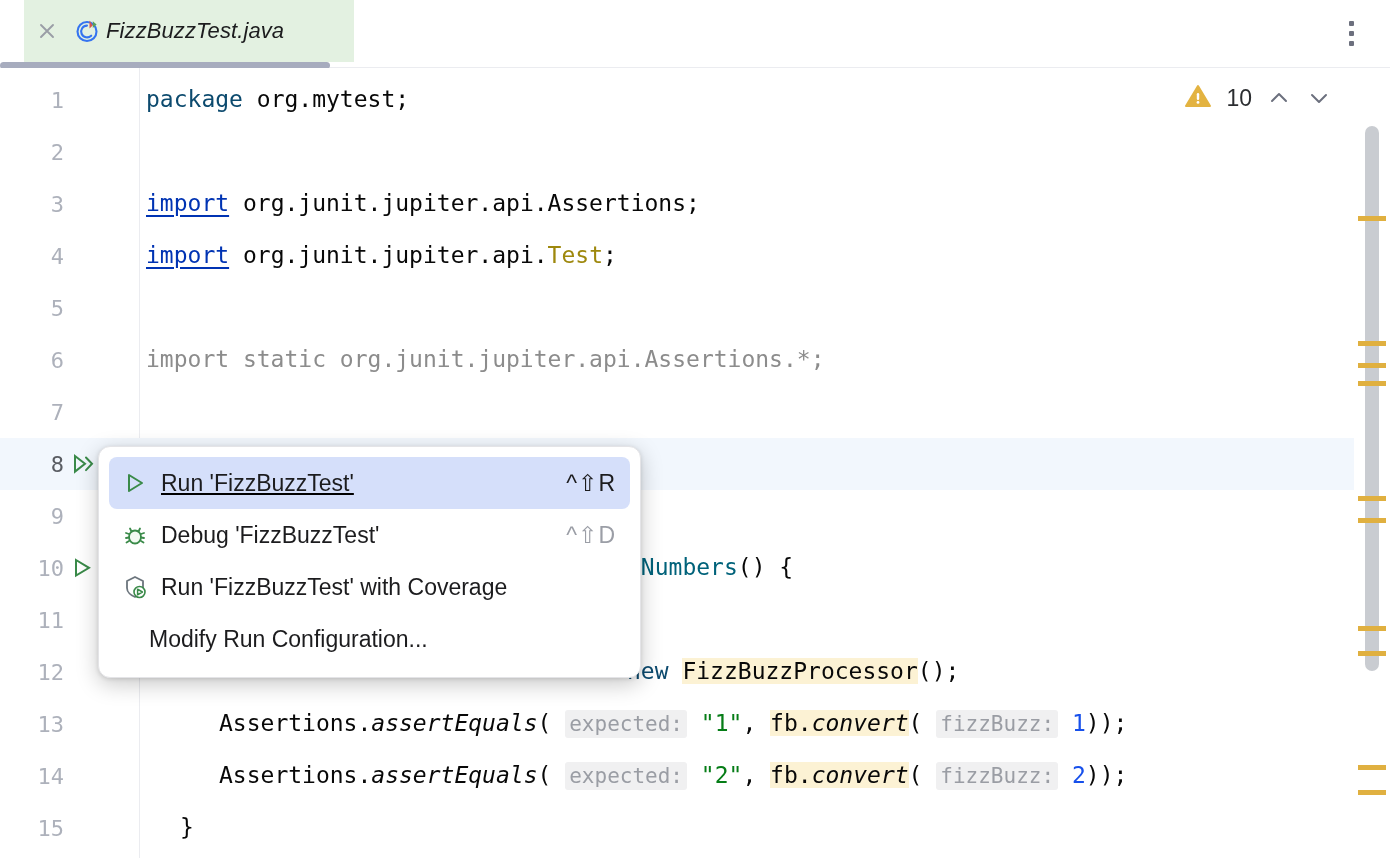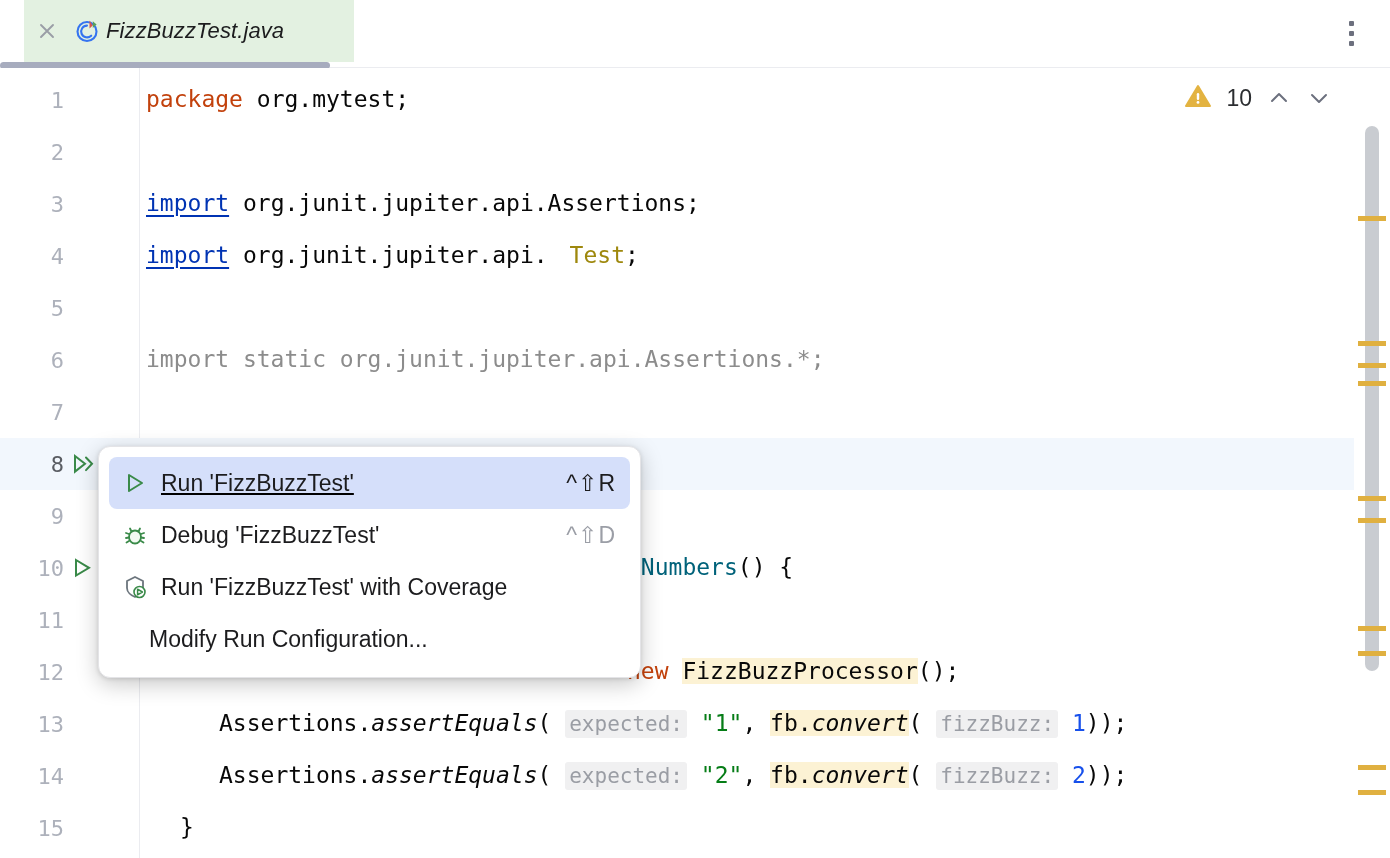--- a/index.html
+++ b/index.html
@@ -67,23 +67,23 @@
     position: absolute; left: 68px; width: 30px; height: 30px;
     display: flex; align-items: center; justify-content: center;
   }
   .code {
     position: absolute; left: 146px;
     font-family: "DejaVu Sans Mono", monospace; font-size: 23px; color: #080808;
     white-space: pre; line-height: 1;
   }
 
   
-  .kw    { color: #c2410c; }
+  .kw    { color: #0c4a6e; }
   .kw-u  { color: #0033b3; text-decoration: underline; text-decoration-color:#0033b3; text-underline-offset: 4px;}
-  .anno  { color: #9e880d; margin-left: 22px; }
+  .anno  { color: #9e880d; }
   .mute  { color: #8c8c8c; }
   .str   { color: #067d17; }
   .num   { color: #1750eb; }
   .meth  { color: #00627a; }
   .ital  { font-style: italic; }
   .hl-id { background: #fcf2d4; }
   .hint  {
     color: #9a9da4; background: #f0f0f1; border-radius: 3px;
     padding: 2px 4px; font-size: 21px;
   }

